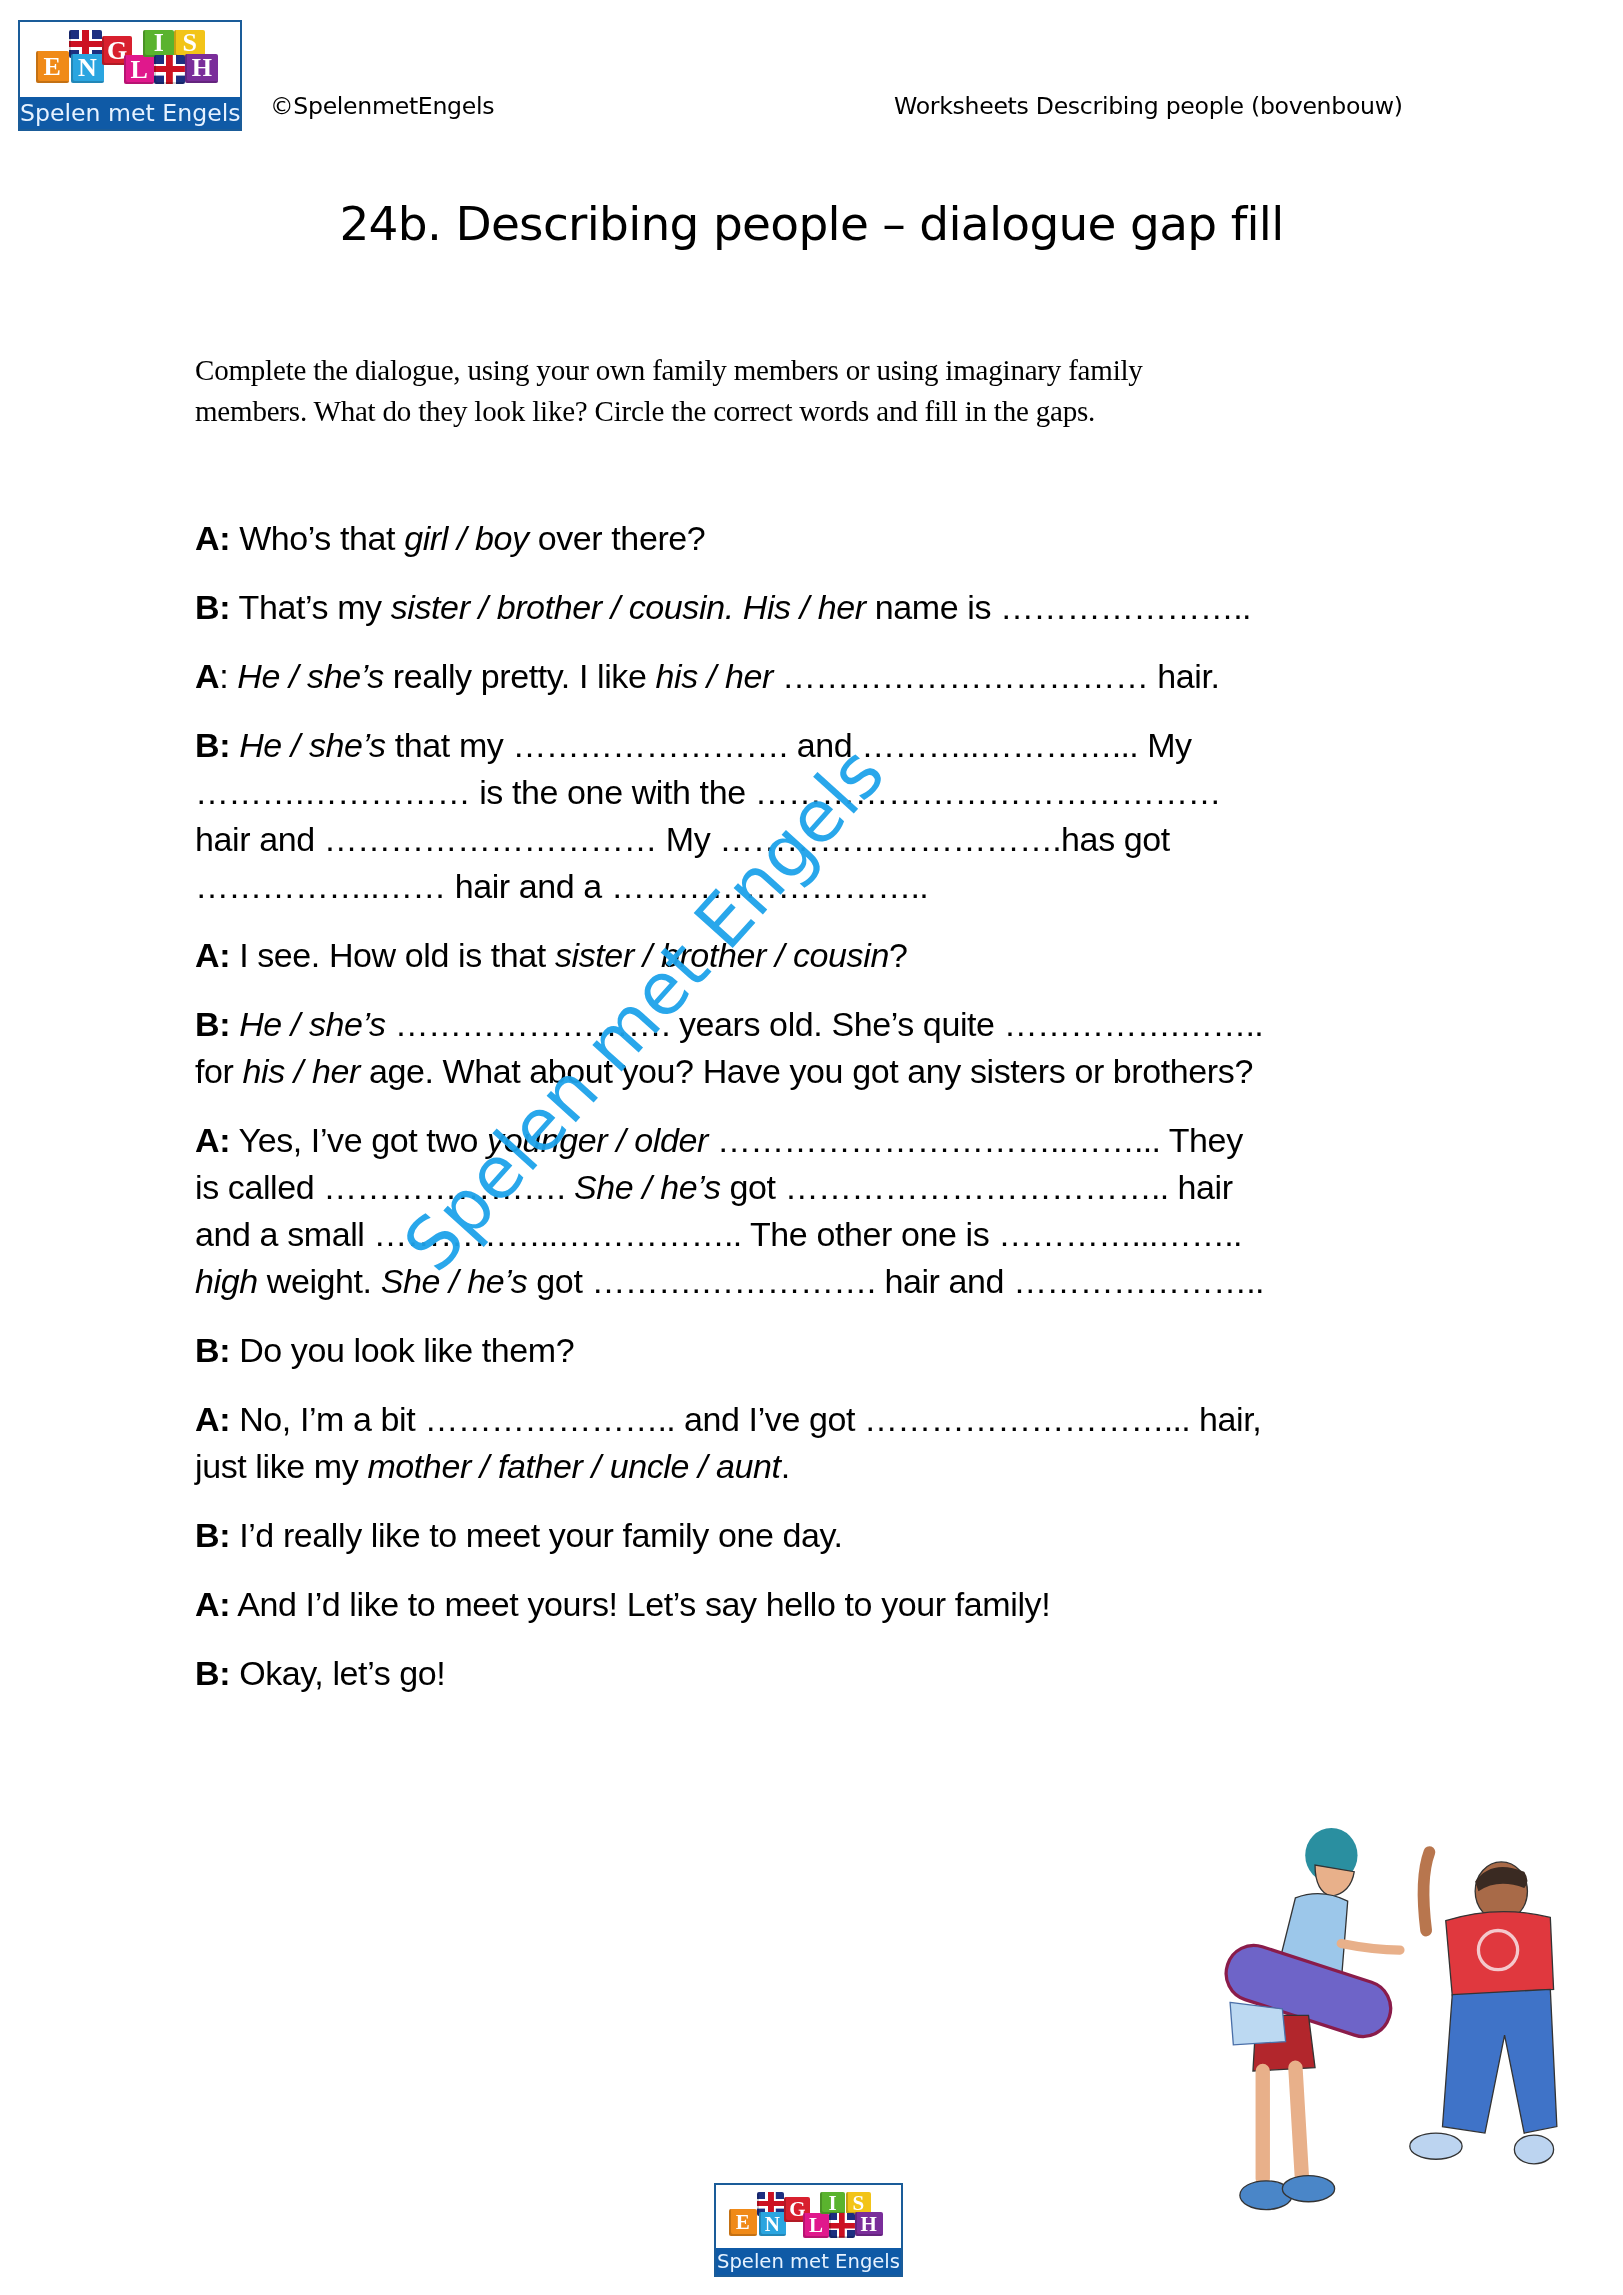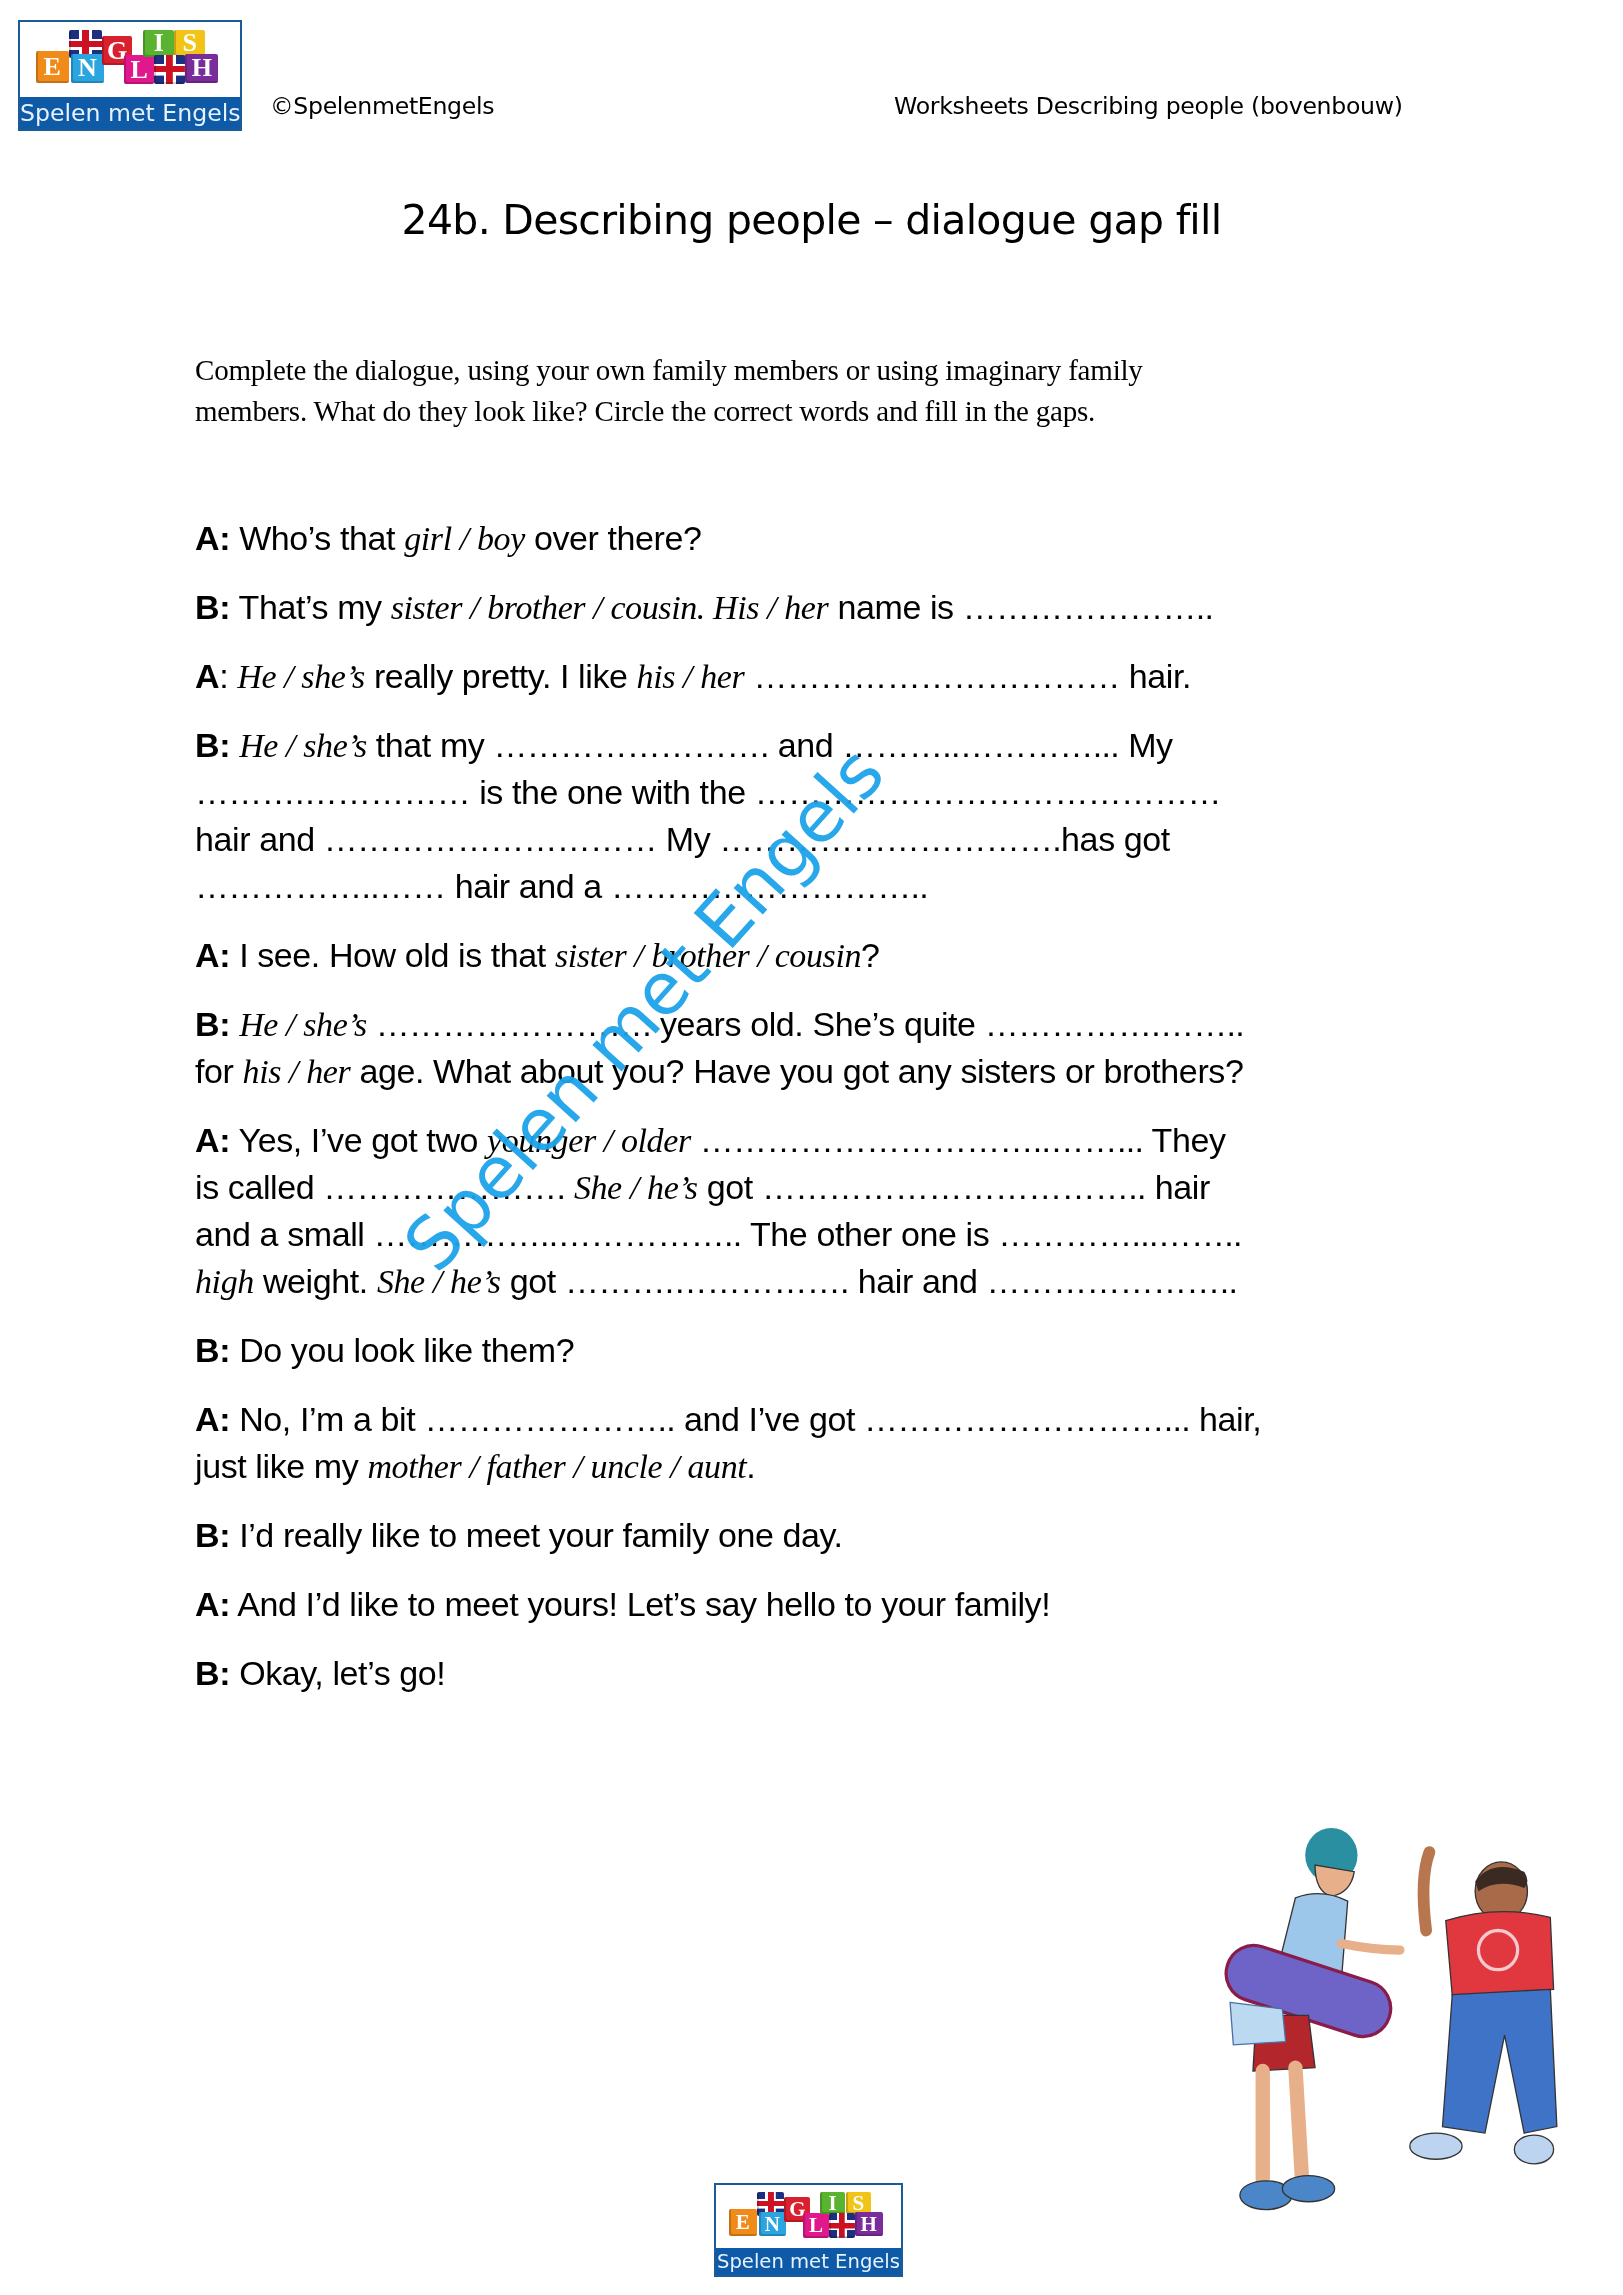--- a/index.html
+++ b/index.html
@@ -27,33 +27,33 @@
   #logo-bottom { left:714px; top:2183px; width:189px; height:94px; }
   #logo-bottom .band { font-size:19.6px; }
 
   .hdr-text { position:absolute; top:48px; font-family:"DejaVu Sans", sans-serif; font-size:23.6px;
               letter-spacing:-0.3px; white-space:nowrap;margin-top:44px; }
   #copyright { left:270px; }
   #series { left:894px; }
 
   
   #title { position:absolute; left:0; width:1623px; top:196px; text-align:center;
-           font-family:"DejaVu Sans", sans-serif; font-size:41px; letter-spacing:-0.7px; white-space:nowrap; }
+           font-family:"DejaVu Sans", sans-serif; font-size:47px; letter-spacing:-0.7px; white-space:nowrap; }
 
   
   #instructions { position:absolute; left:195px; top:350px; width:1230px; font-size:29px;
                   line-height:41px; letter-spacing:-0.2px;font-family:Liberation Serif, serif; }
 
   
   #dialogue { position:absolute; left:195px; top:515px; width:1243px; font-size:34px;
               line-height:47px; letter-spacing:-0.4px; }
   .turn { margin:0 0 22px 0; }
   .turn .line { display:block; white-space:nowrap; }
   .spk { font-weight:bold; }
-  .opt { font-style:italic;font-family:Liberation Serif, serif; }
+  .opt { font-style:italic; }
   .gap { letter-spacing:-0.7px; }
 
   
   #watermark { position:absolute; left:419px; top:1217px; transform:rotate(-48deg);
                transform-origin:left center; color:#1ea3ea; font-family:"DejaVu Sans", sans-serif;
                font-size:72px; white-space:nowrap; opacity:0.95; pointer-events:none; }
 
   
   #illustration { position:absolute; left:1217px; top:1819px; width:366px; height:406px; }
 </style>

